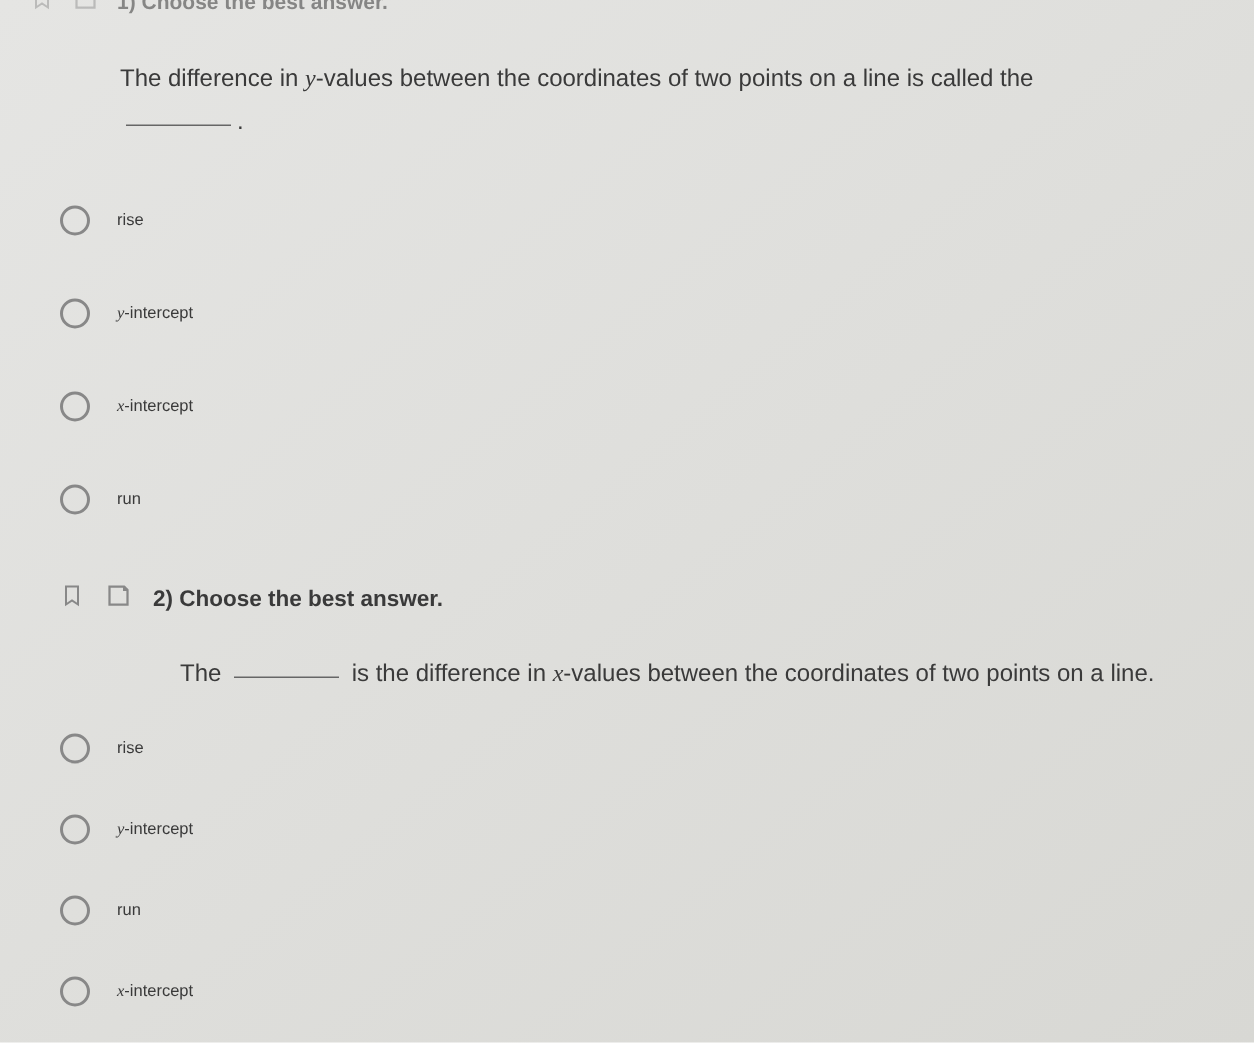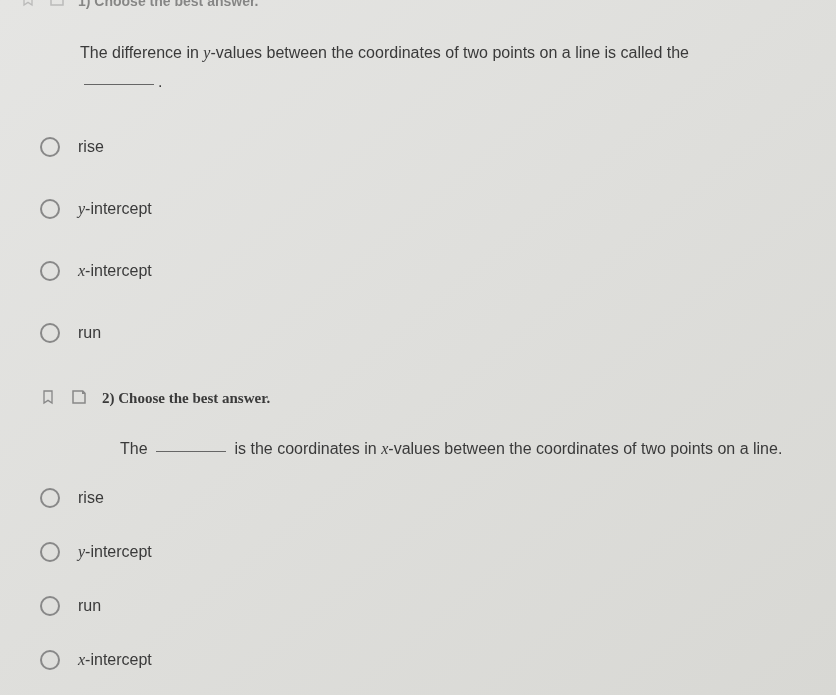--- a/index.html
+++ b/index.html
@@ -25,21 +25,20 @@
     }
     .note-icon {
       width: 18px;
       height: 18px;
       flex-shrink: 0;
     }
     .question-label {
       font-size: 15px;
       font-weight: 600;
       color: #3a3a3a;
-      font-family: Liberation Serif, serif;
     }
     .question-text-block {
       margin-left: 60px;
       margin-top: 28px;
       font-size: 16px;
       line-height: 1.8;
       color: #3a3a3a;
     }
     .blank-line {
       display: inline-block;
@@ -67,21 +66,21 @@
     }
     .radio-circle {
       width: 20px;
       height: 20px;
       border: 2px solid #888;
       border-radius: 50%;
       flex-shrink: 0;
       background: transparent;
     }
     .option-label {
-      font-size: 16px;
+      font-size: 11px;
       color: #3a3a3a;
     }
     .question-2-block {
       margin-top: 45px;
     }
     .q2-header {
       display: flex;
       align-items: center;
       gap: 14px;
       margin-left: 20px;
@@ -167,21 +166,21 @@
           <path d="M4 4h13l3 3v13H4V4z"></path>
           <path d="M17 4v3h3"></path>
         </svg>
       </span>
       <span class="question-label">
         <span>2)</span> <span>Choose the best answer.</span>
       </span>
     </div>
 
     <div class="q2-text">
-      <span>The </span><span class="blank-line"></span><span> is the coordinates in </span><span class="math-var">x</span><span>-values between the coordinates of two points on a line.</span>
+      <span>The </span><span class="blank-line"></span><span> is the difference in </span><span class="math-var">x</span><span>-values between the coordinates of two points on a line.</span>
     </div>
 
     <div class="q2-options">
       <div class="option-row">
         <div class="radio-circle"></div>
         <span class="option-label">rise</span>
       </div>
       <div class="option-row">
         <div class="radio-circle"></div>
         <span class="option-label"><span class="math-var">y</span><span>-intercept</span></span>

